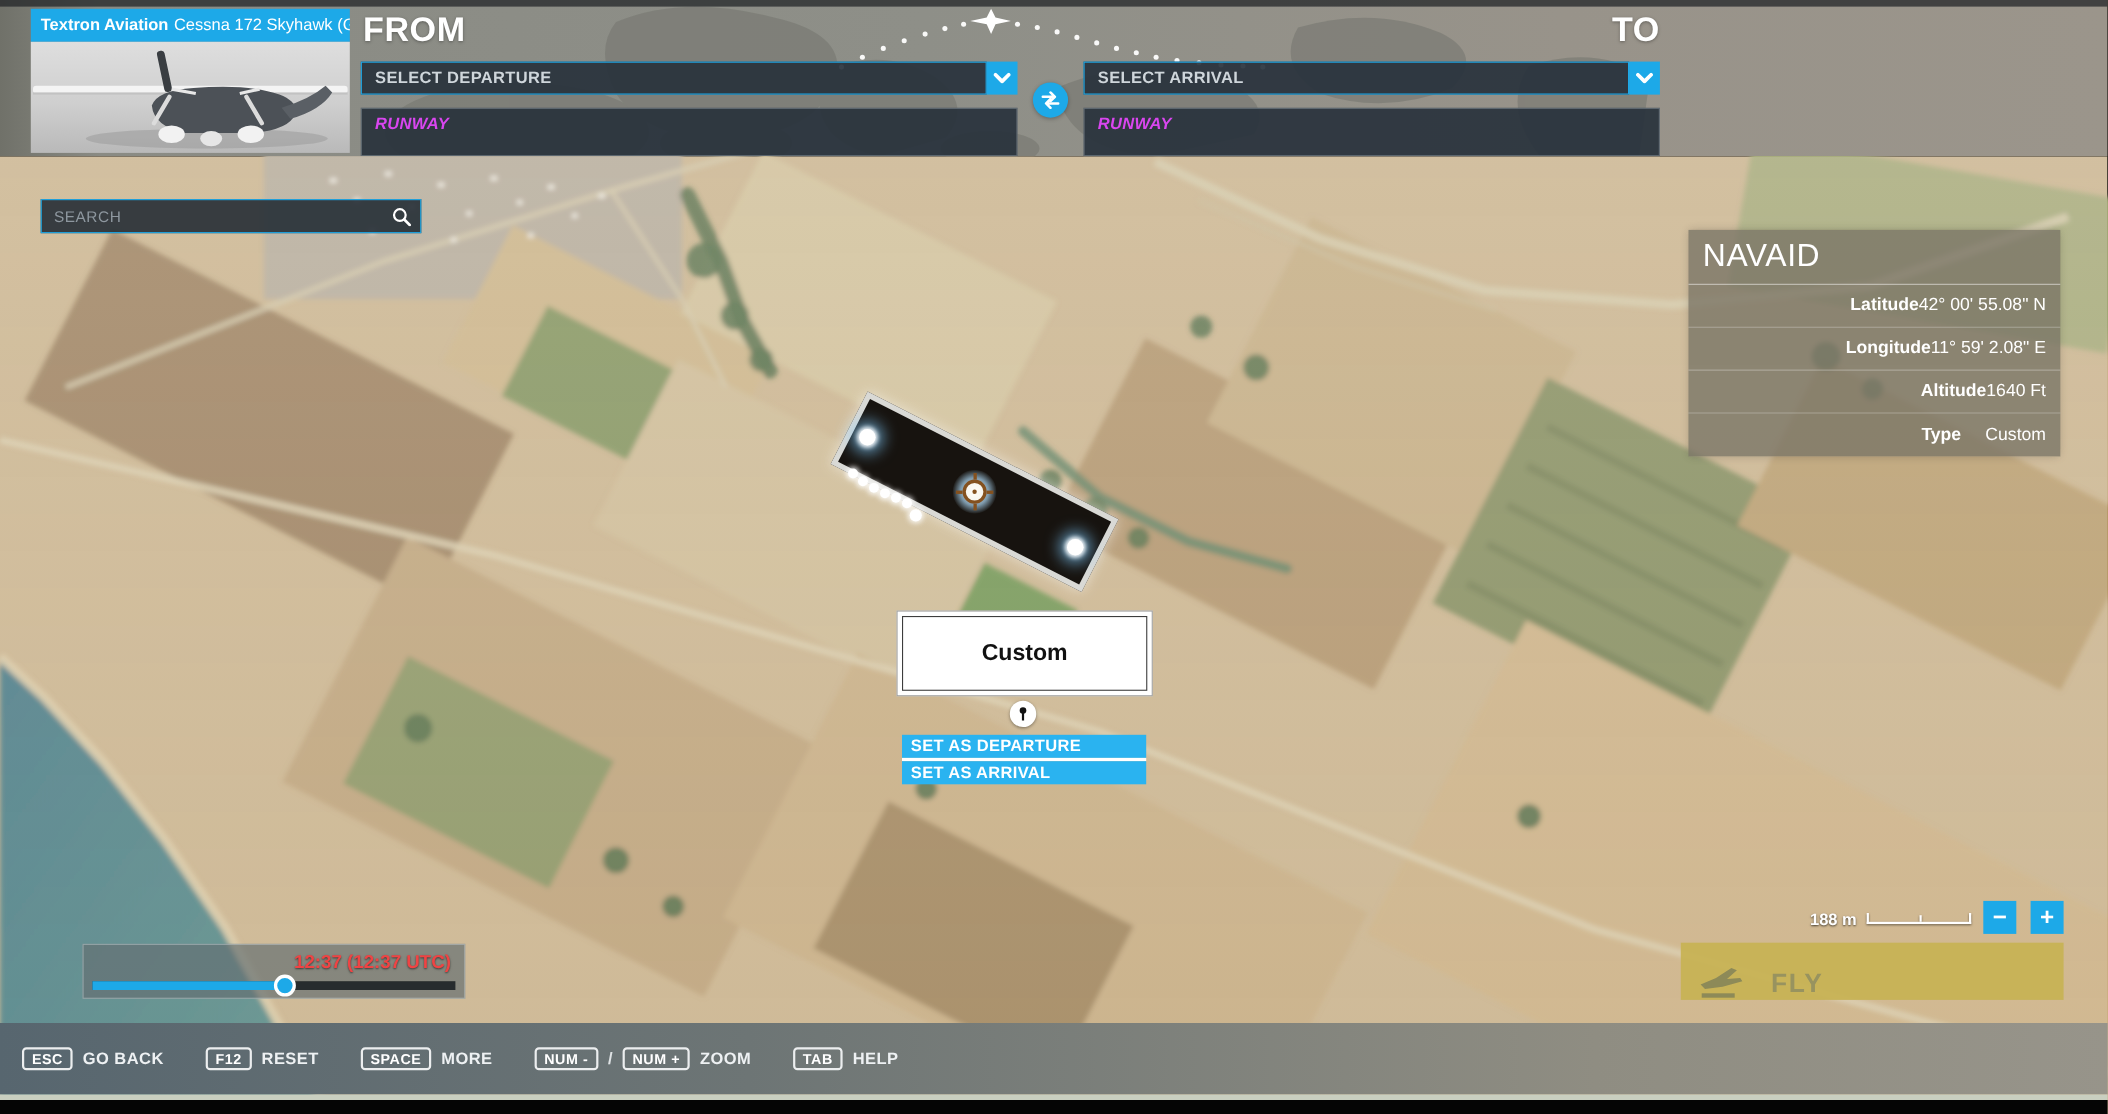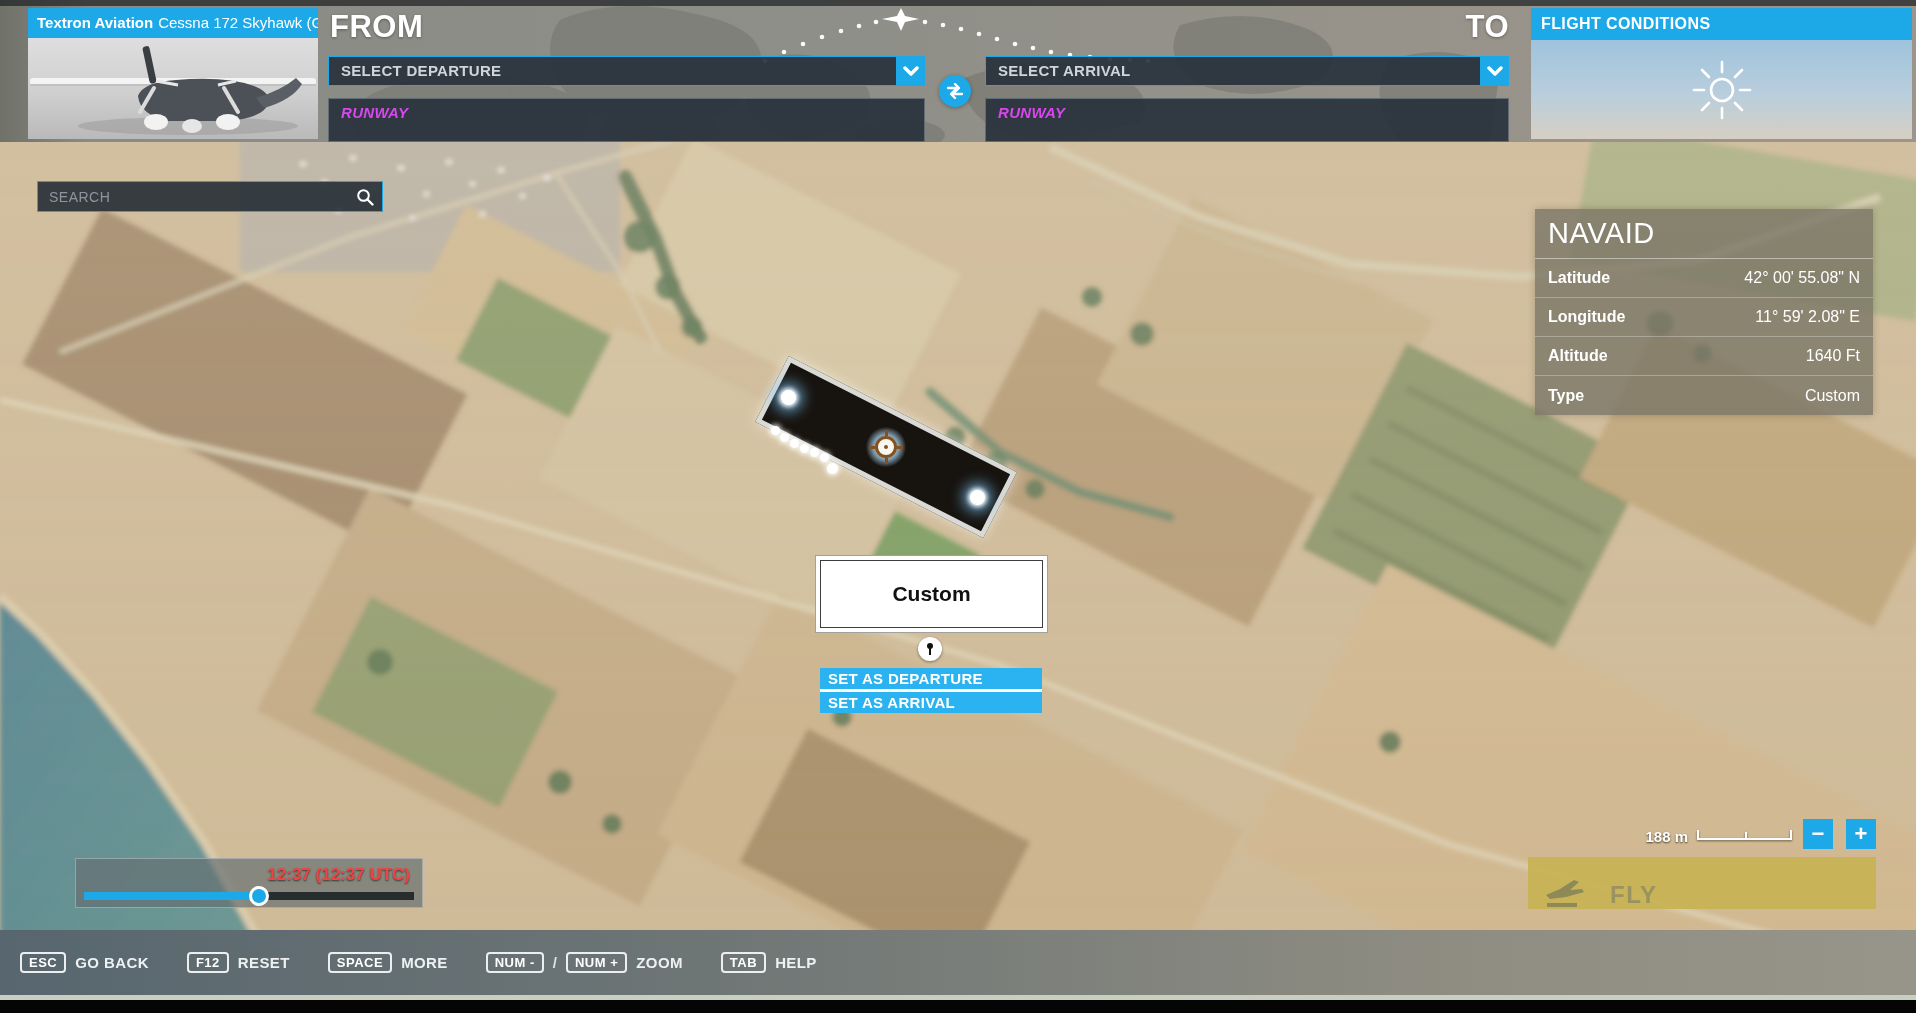--- a/index.html
+++ b/index.html
@@ -55,21 +55,21 @@
     background:rgba(33,42,51,.88); border:1px solid #1da9e8; display:flex; align-items:center; }
   .searchbox input { flex:1; background:transparent; border:0; outline:0; color:#cfd6db;
     font-family:"Liberation Sans",sans-serif; font-size:14px; letter-spacing:.5px; padding-left:11px; }
   .searchbox input::placeholder { color:#8e979f; }
   .search-icon { width:34px; display:flex; justify-content:center; cursor:pointer; }
 
   .navaid { position:absolute; left:1535px; top:51px; width:338px; background:rgba(122,117,103,.80);
     color:#fff; box-shadow:0 0 8px rgba(0,0,0,.2);margin-top:16px; }
   .nv-title { font-size:29px; font-weight:400; letter-spacing:.5px; padding:8px 0 8px 13px;
     border-bottom:1px solid rgba(255,255,255,.45); }
-  .nv-row { display:flex; justify-content:space-between; align-items:center; height:39px;
+  .nv-row { display:flex; justify-content:flex-end; align-items:center; height:39px;
     padding:0 13px; border-bottom:1px solid rgba(255,255,255,.28); }
   .nv-row:last-child { border-bottom:0;gap:22px; }
   .nv-label { font-size:16px; font-weight:700; }
   .nv-value { font-size:16px; font-weight:400; }
 
   
   .runway-plate { position:absolute; left:758px; top:268px; width:256px; height:74px;
     transform:rotate(27deg); background:#17130f; border:5px solid #d9d9d5;
     box-shadow:0 0 12px rgba(255,255,255,.5); }
   .glow-dot { position:absolute; width:15px; height:15px; border-radius:50%; background:#fff;
@@ -233,38 +233,20 @@
     </div>
     <div class="chevron-btn arr-chevron">
       <svg width="16" height="10" viewBox="0 0 16 10">
         <polyline points="2,2 8,8 14,2" fill="none" stroke="#fff" stroke-width="3.4" stroke-linecap="round" stroke-linejoin="round"></polyline>
       </svg>
     </div>
     <div class="field runway-field arr-runway">
       <span>RUNWAY</span>
     </div>
 
-    <div class="conditions-card">
-      <div class="cond-header">FLIGHT CONDITIONS</div>
-      <div class="cond-body">
-        <svg width="64" height="64" viewBox="0 0 64 64">
-          <circle cx="32" cy="32" r="11" fill="none" stroke="#fff" stroke-width="2.6"></circle>
-          <g stroke="#fff" stroke-width="2.6" stroke-linecap="round">
-            <line x1="32" y1="4" x2="32" y2="14"></line>
-              <line x1="32" y1="50" x2="32" y2="60"></line>
-            <line x1="4" y1="32" x2="14" y2="32"></line>
-              <line x1="50" y1="32" x2="60" y2="32"></line>
-            <line x1="12" y1="12" x2="19" y2="19"></line>
-              <line x1="45" y1="45" x2="52" y2="52"></line>
-            <line x1="52" y1="12" x2="45" y2="19"></line>
-              <line x1="19" y1="45" x2="12" y2="52"></line>
-          </g>
-        </svg>
-      </div>
-    </div>
   </div>
 
   <div class="map">
     <svg class="map-bg" width="1916" height="871" viewBox="0 0 1916 871">
       <defs>
         <linearGradient id="sea" x1="0" y1="0" x2="1" y2="1">
           <stop offset="0" stop-color="#2e6a7c"></stop>
             <stop offset="1" stop-color="#4b8680"></stop>
         </linearGradient>
         <filter id="soft" x="-20%" y="-20%" width="140%" height="140%">

